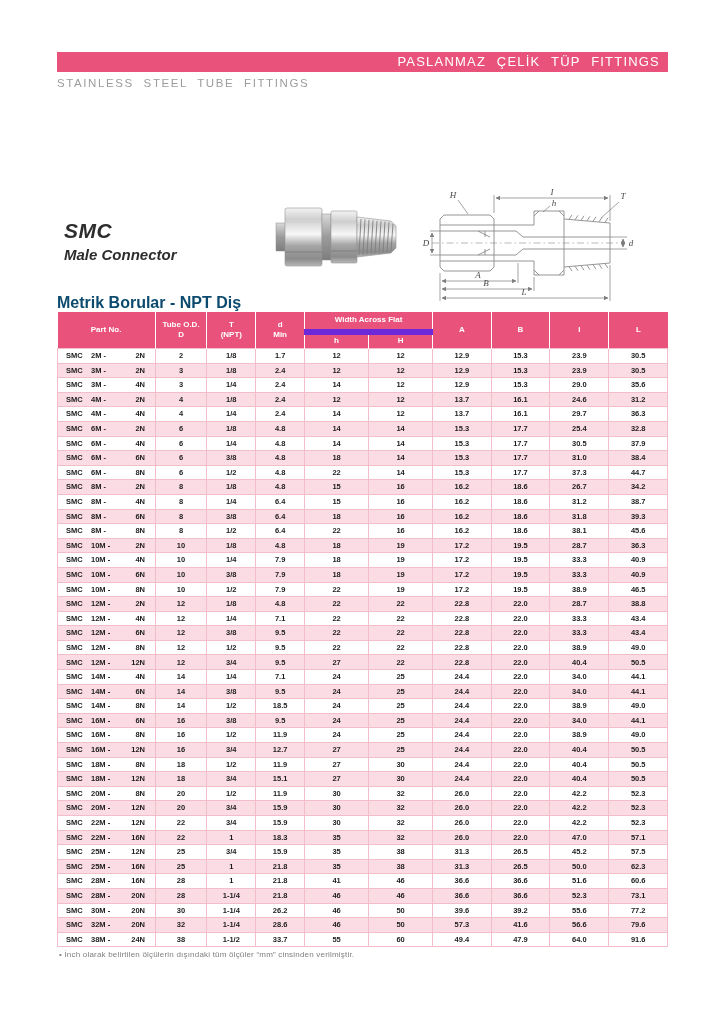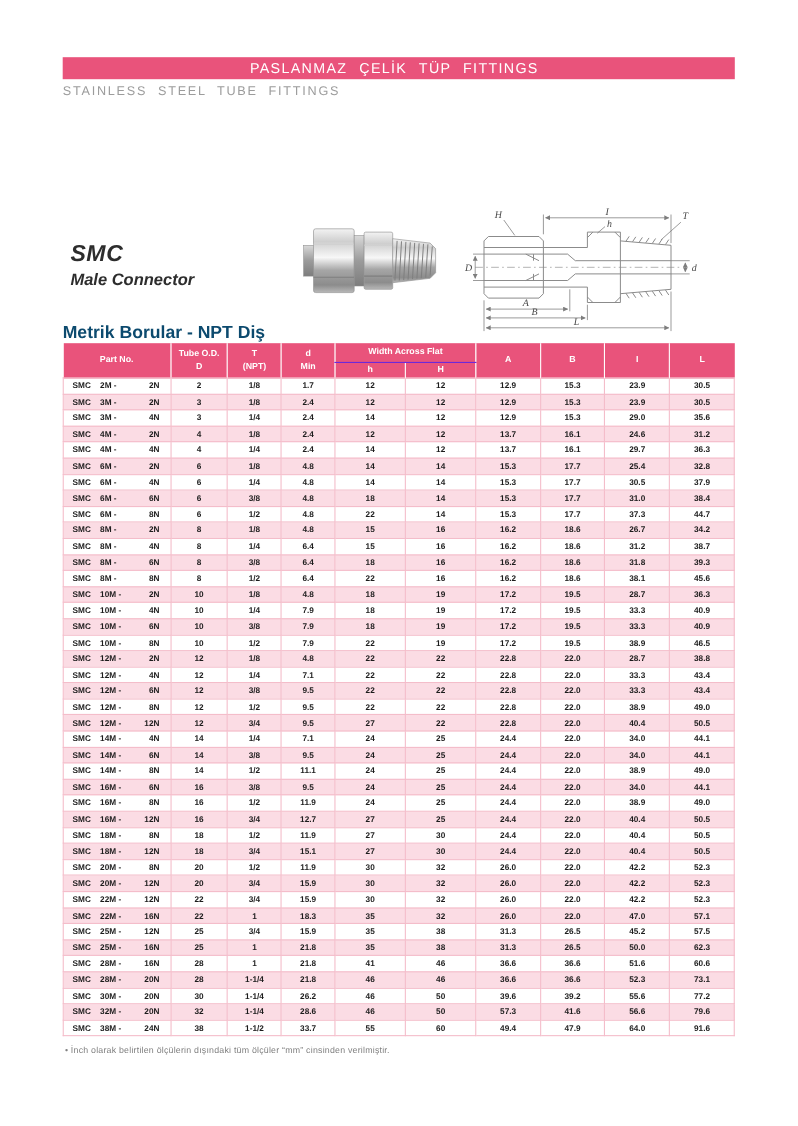--- a/index.html
+++ b/index.html
@@ -2,21 +2,21 @@
 <html><head>
 <meta charset="utf-8">
 <style>
   html,body{margin:0;padding:0;background:#ffffff;}
   .page{position:relative;width:725px;height:1024px;background:#fff;
         font-family:"Liberation Sans",sans-serif;overflow:hidden;}
 
   
   .banner{position:absolute;left:57px;top:52px;width:611px;height:20px;
           background:#E9537B;color:#fff;font-size:13px;line-height:20px;
-          text-align:center;padding-right:8px;box-sizing:border-box;
+          text-align:right;padding-right:8px;box-sizing:border-box;
           letter-spacing:1.2px;word-spacing:6px;font-weight:400;}
   .subtitle{position:absolute;left:57px;top:77px;width:609px;
           color:#9C9C9C;font-size:11.5px;letter-spacing:1.6px;word-spacing:5px;}
 
   
   .product-title{position:absolute;left:64px;top:219px;color:#2d2d2d;
           font-style:italic;font-weight:bold;}
   .product-title .code{font-size:21px;letter-spacing:.5px;}
   .product-title .name{font-size:15px;margin-top:3px;}
 
@@ -27,21 +27,21 @@
           font-weight:bold;color:#0c4a6e;}
 
   
   .dim-table{position:absolute;left:57px;top:312px;width:611px;
           border-collapse:collapse;table-layout:fixed;}
   .dim-table thead th{background:#E9537B;color:#fff;font-size:8px;
           font-weight:bold;padding:0;line-height:1.3;vertical-align:middle;}
   .dim-table thead tr:first-child th{height:17px;}
   .dim-table thead tr:nth-child(2) th{height:13px;border-left:1px solid #fff;}
   .dim-table thead th + th{border-left:1px solid #fff;}
-  .dim-table thead th.waf{border-bottom:1px solid #6d28d9;}
+  .dim-table thead th.waf{border-bottom:6px solid #6d28d9;}
   .dim-table tbody td{font-size:7.5px;font-weight:bold;color:#1c1c1c;
           text-align:center;height:13.6px;padding:0 1px;
           border:1px solid #F4BDCA;line-height:1;}
   .dim-table tbody tr.alt{background:#FBDCE4;margin-top:27px;}
   .part-cell{text-align:left !important;padding-left:8px !important;white-space:nowrap;}
   .part-cell .t1{display:inline-block;width:25px;text-align:left;}
   .part-cell .t2{display:inline-block;width:31px;text-align:left;}
   .part-cell .t3{display:inline-block;width:23px;text-align:right;}
 
   .footnote{position:absolute;left:59px;top:950px;font-size:8px;color:#808080;
@@ -478,21 +478,21 @@
           <td>25</td>
           <td>24.4</td>
           <td>22.0</td>
           <td>34.0</td>
           <td>44.1</td>
         </tr>
         <tr>
           <td class="part-cell"><span class="t1">SMC</span><span class="t2">14M -</span><span class="t3">8N</span></td>
           <td>14</td>
           <td>1/2</td>
-          <td>11.1</td>
+          <td>18.5</td>
           <td>24</td>
           <td>25</td>
           <td>24.4</td>
           <td>22.0</td>
           <td>38.9</td>
           <td>49.0</td>
         </tr>
         <tr class="alt">
           <td class="part-cell"><span class="t1">SMC</span><span class="t2">16M -</span><span class="t3">6N</span></td>
           <td>16</td>

